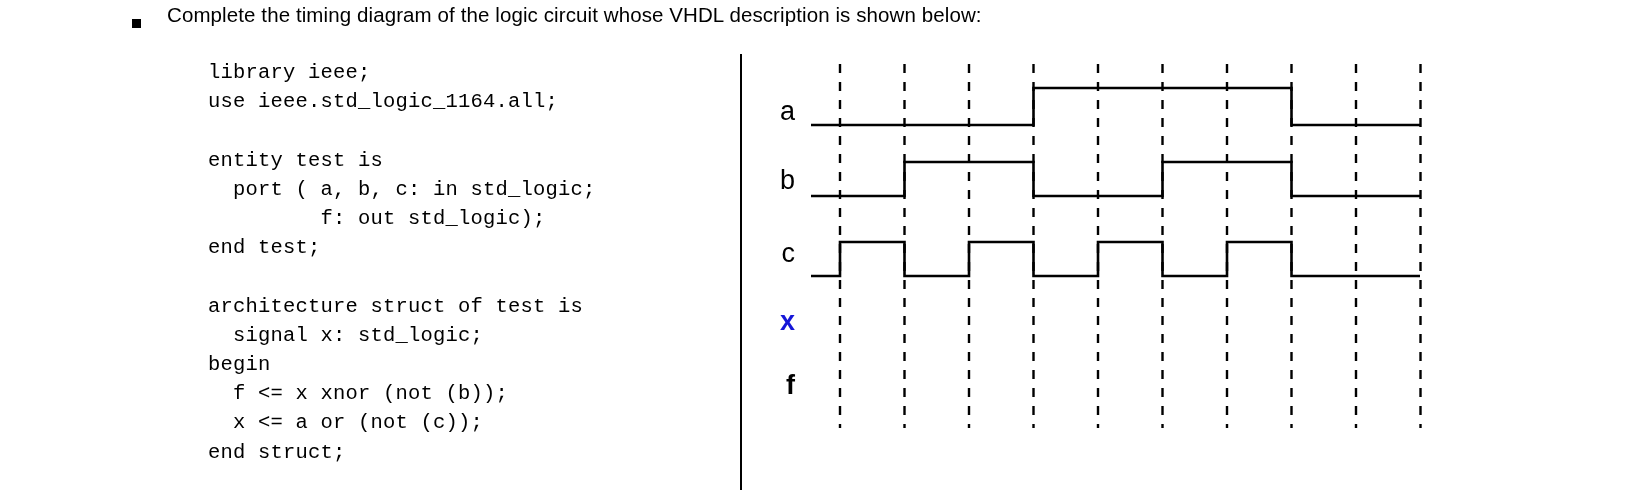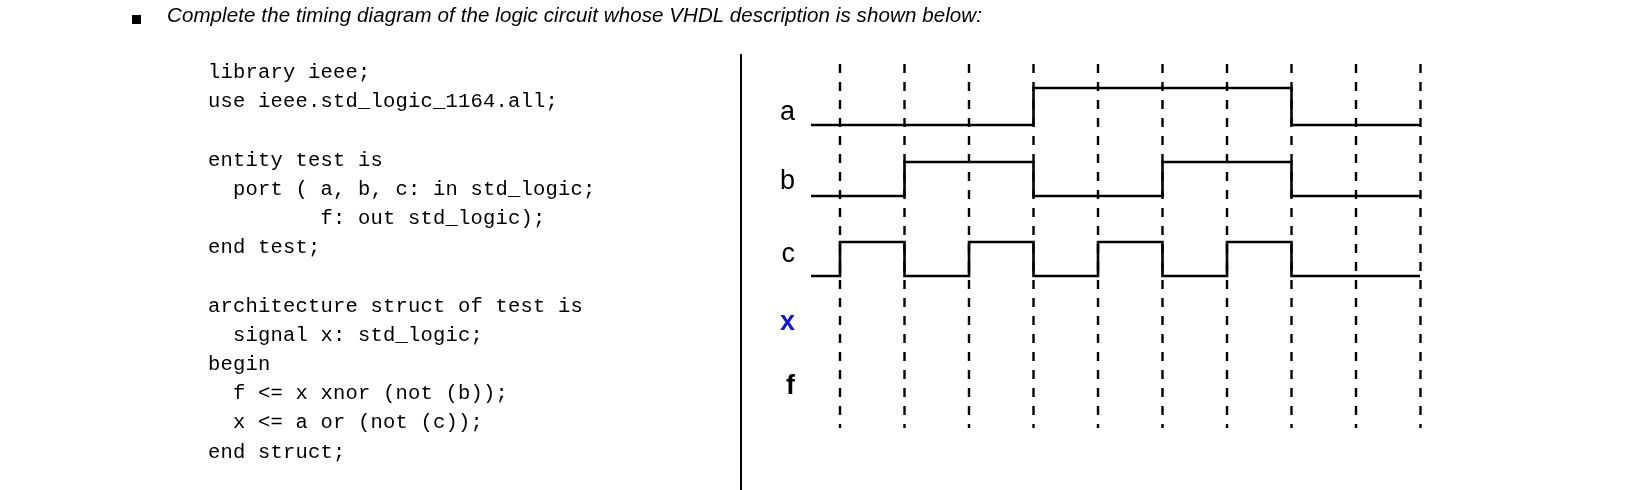--- a/index.html
+++ b/index.html
@@ -15,23 +15,22 @@
     color: #000000;
     overflow: hidden;
   }
 
   
   #prompt-line {
     position: absolute;
     left: 132px;
     top: 2px;
     display: flex;
-    align-items: center;
+    align-items: flex-end;
     gap: 0px;
-    font-style: italic;
   }
   #prompt-bullet {
     width: 9px;
     height: 9px;
     background: #000000;
     margin-top: 9px;
     margin-right: 26px;
     flex: 0 0 auto;
   }
   #prompt-text {

